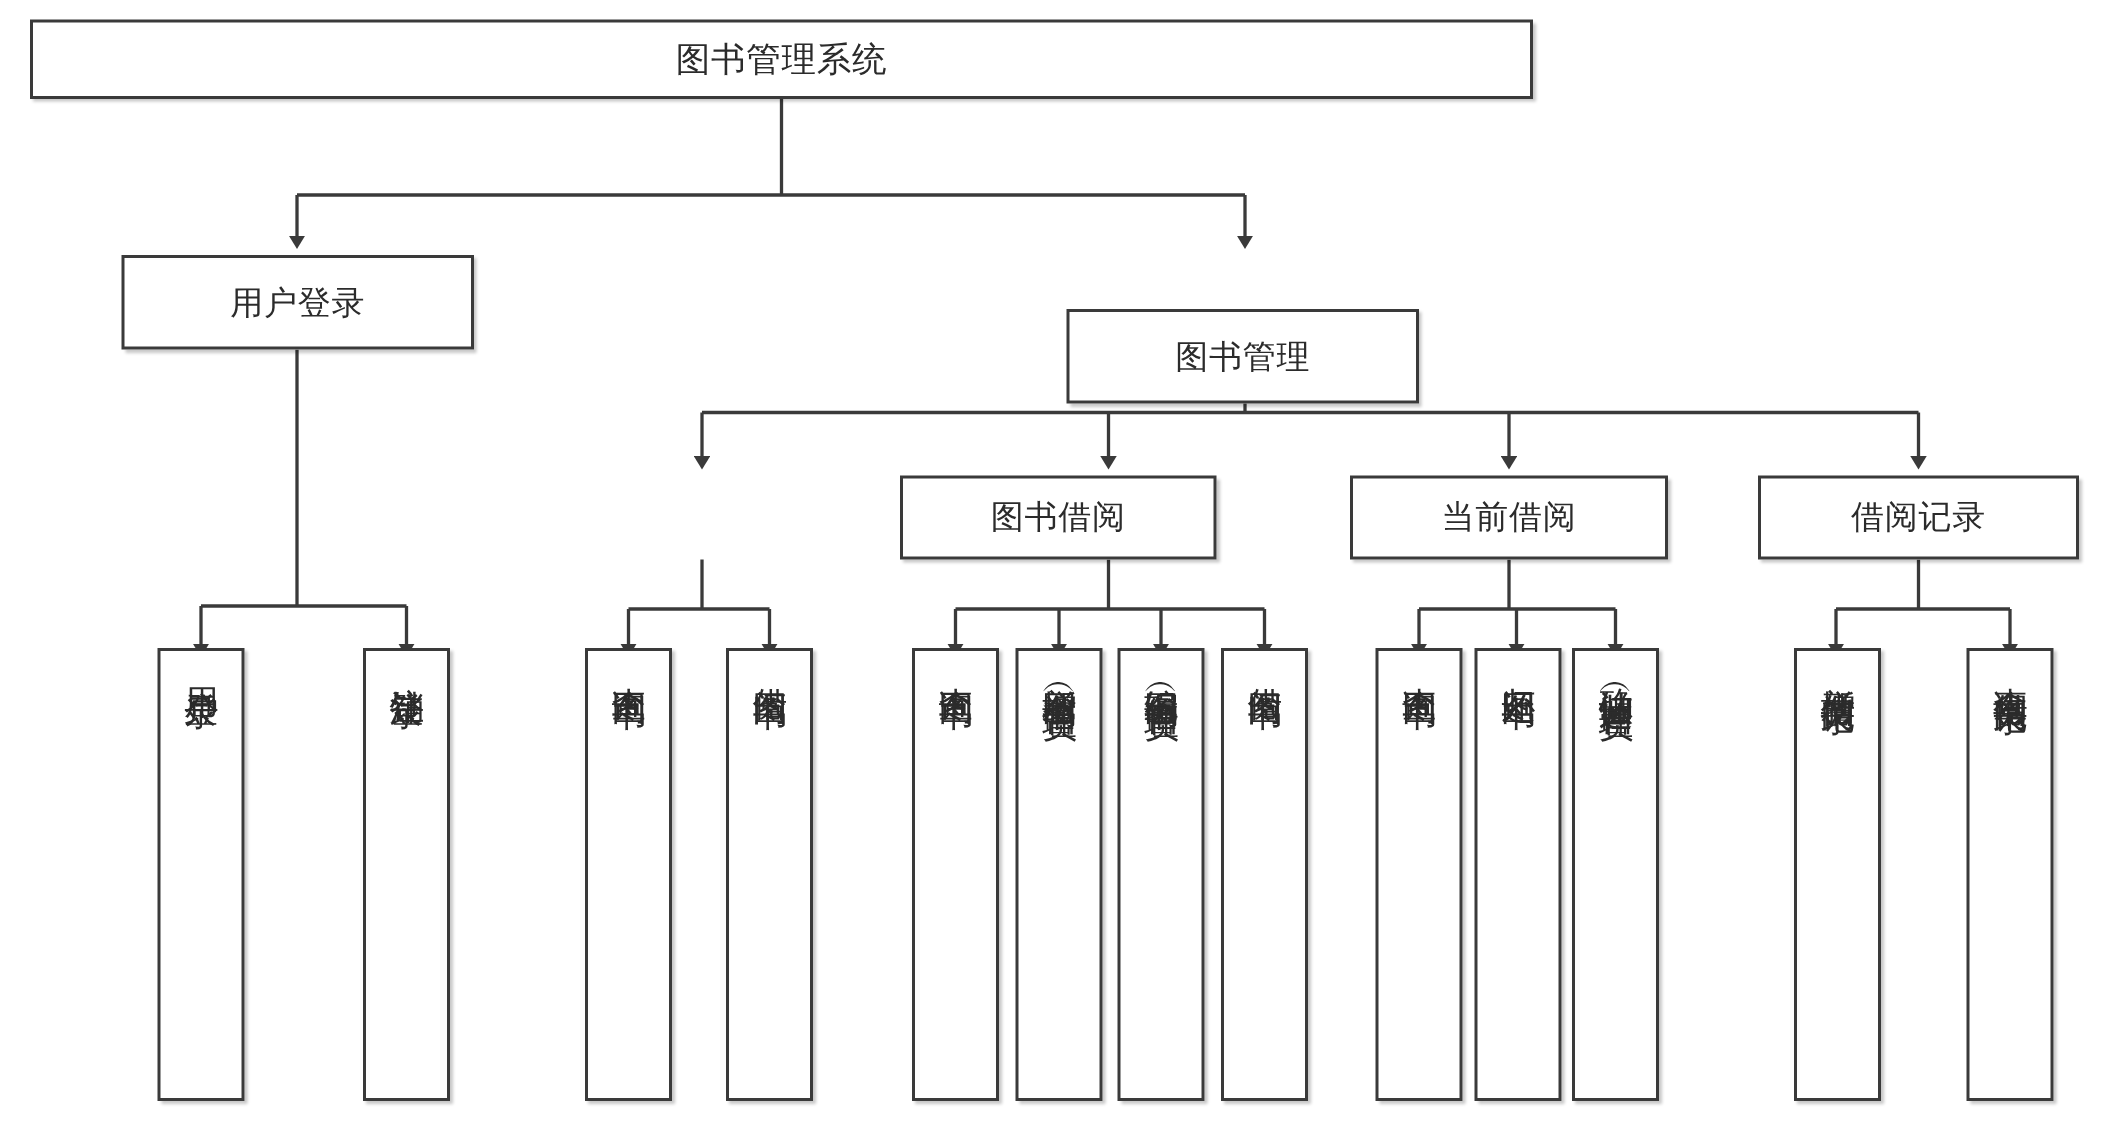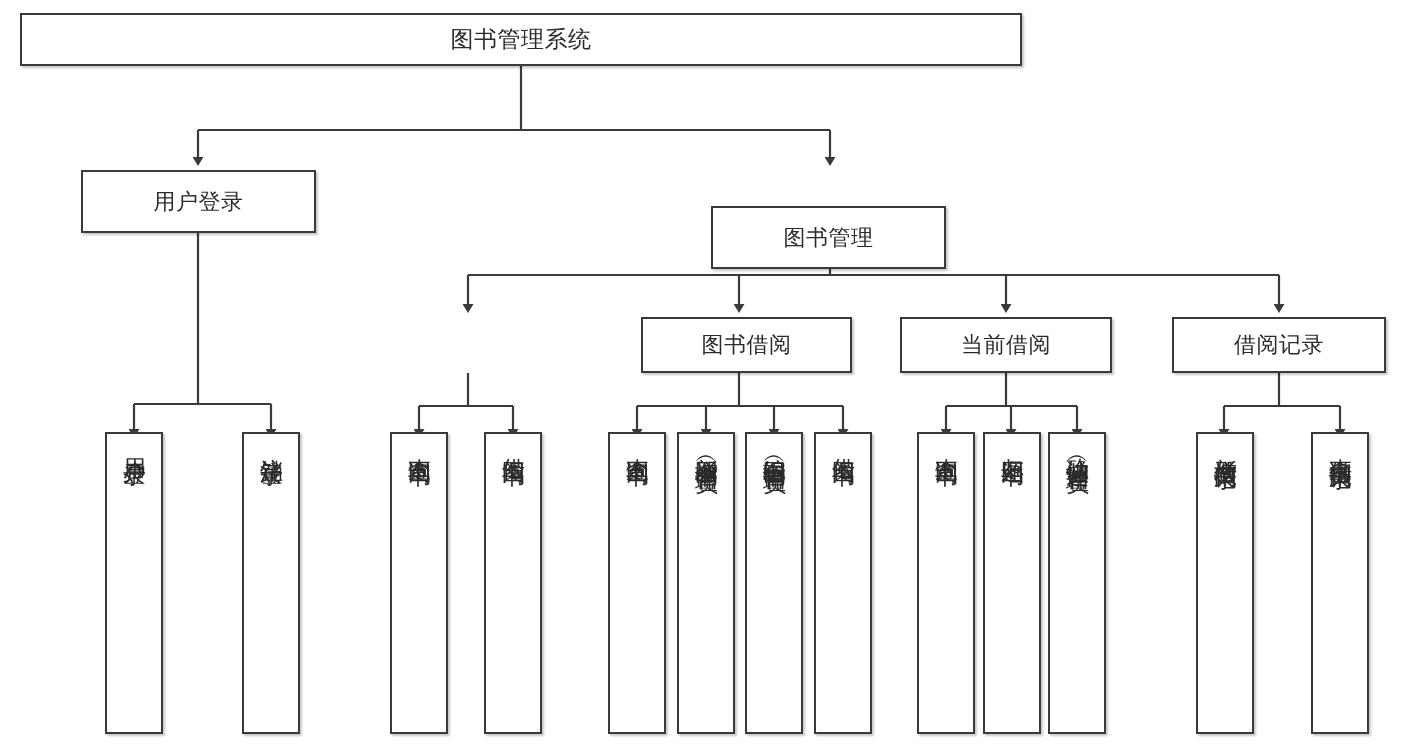--- a/index.html
+++ b/index.html
@@ -133,21 +133,21 @@
     <span class="label">图书管理系统</span>
   </div>
 
   <div class="node h" style="left:81px; top:170px; width:235px; height:63px;">
     <span class="label">用户登录</span>
   </div>
   <div class="node h" style="left:711px; top:170px; width:235px; height:63px;margin-top:36px;">
     <span class="label">图书管理</span>
   </div>
 
-  <div class="node h" style="left:641px; top:317px; width:211px; height:56px;">
+  <div class="node h" style="left:600px; top:317px; width:211px; height:56px;">
     <span class="label">图书借阅</span>
   </div>
   <div class="node h" style="left:1172px; top:317px; width:214px; height:56px;">
     <span class="label">借阅记录</span>
   </div>
   <div class="node h" style="left:900px; top:317px; width:212px; height:56px;">
     <span class="label">当前借阅</span>
   </div>
 
   <div class="node v" style="left:105px; top:432px; width:58px; height:302px;">

